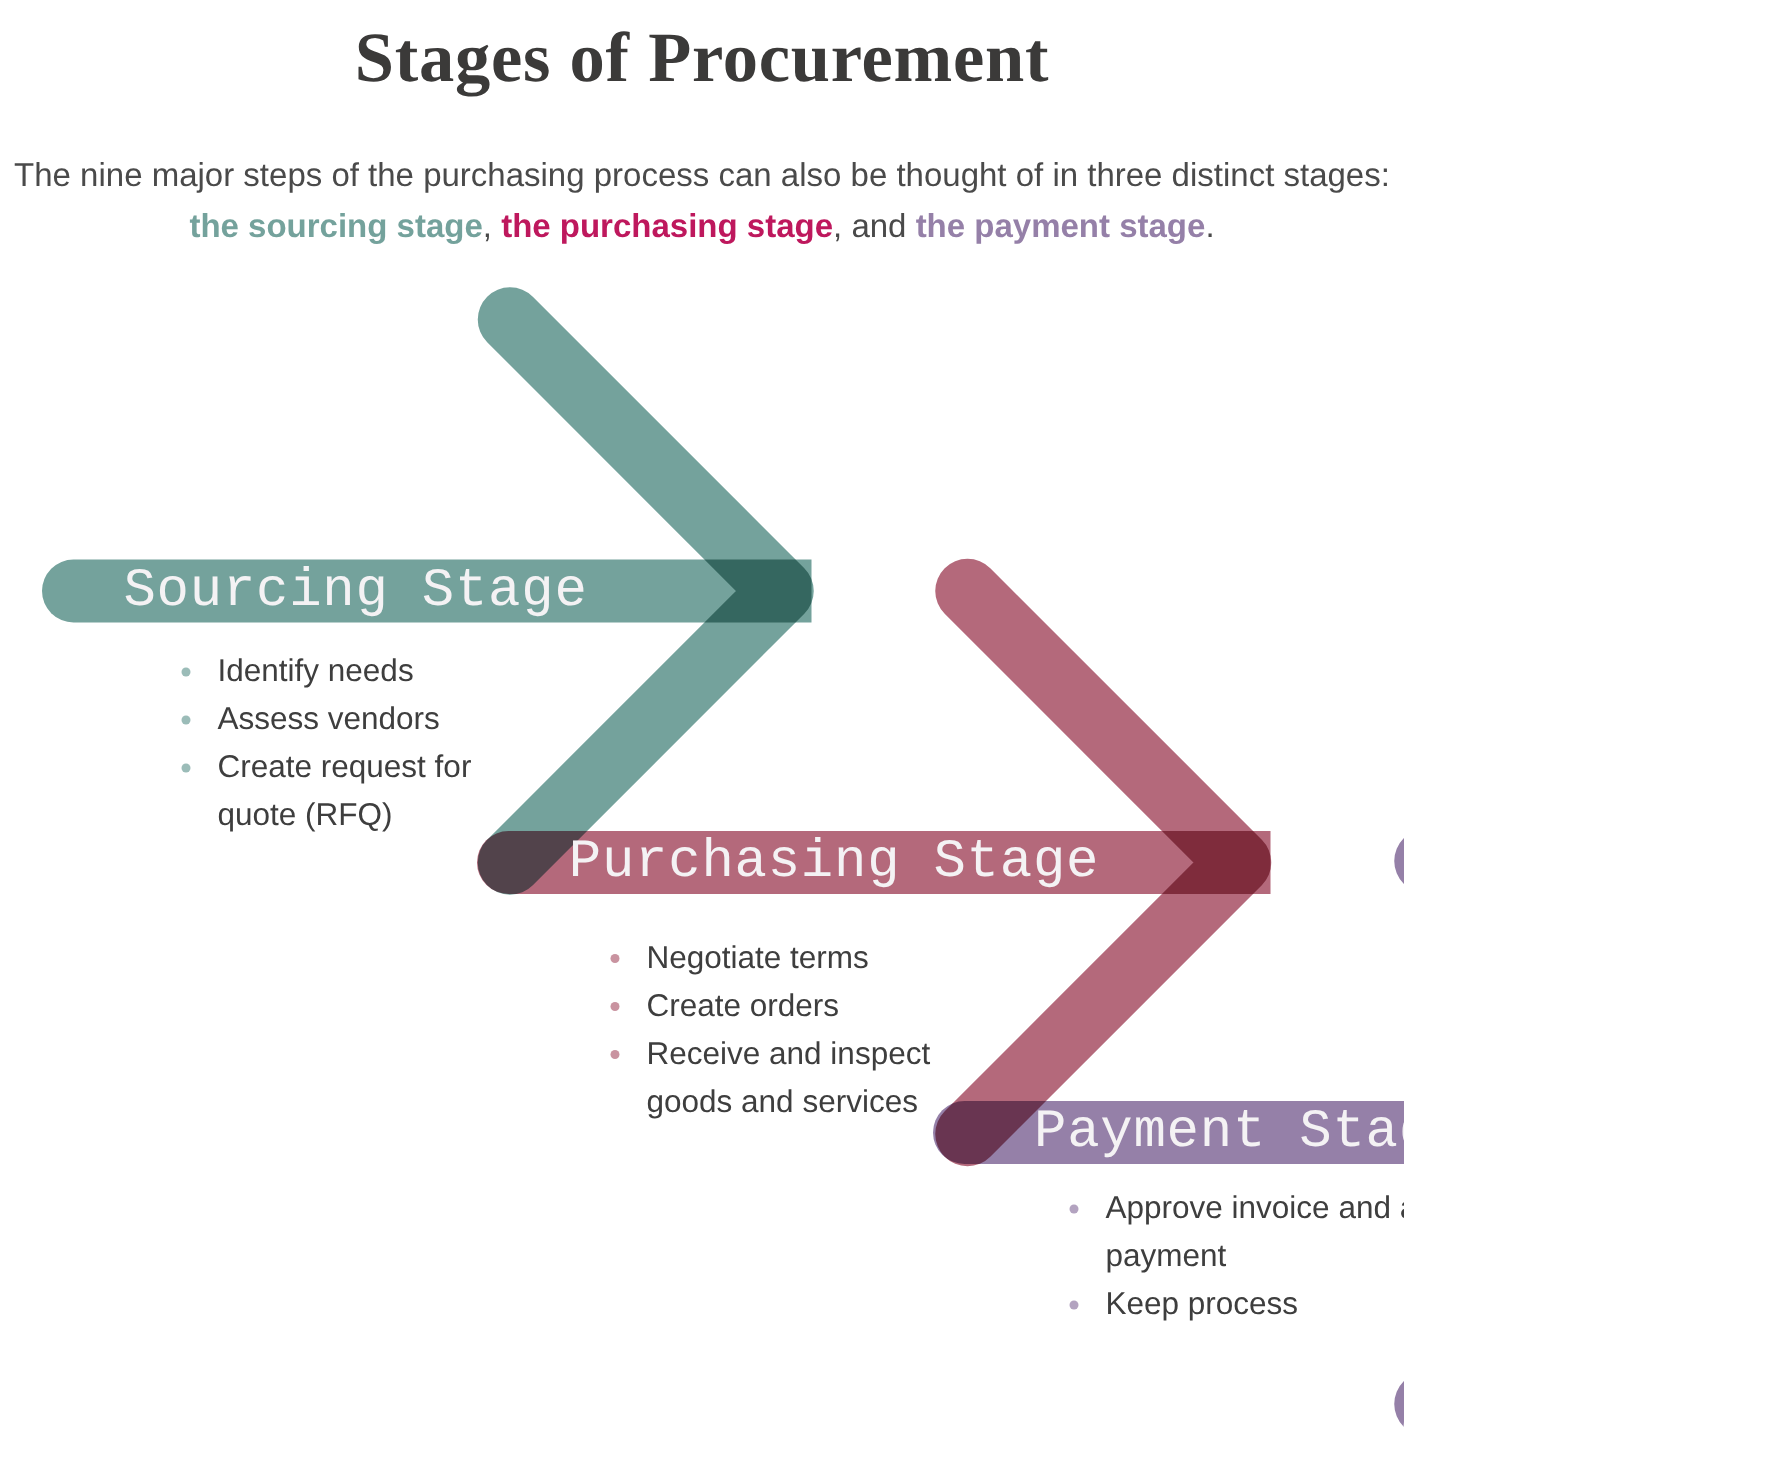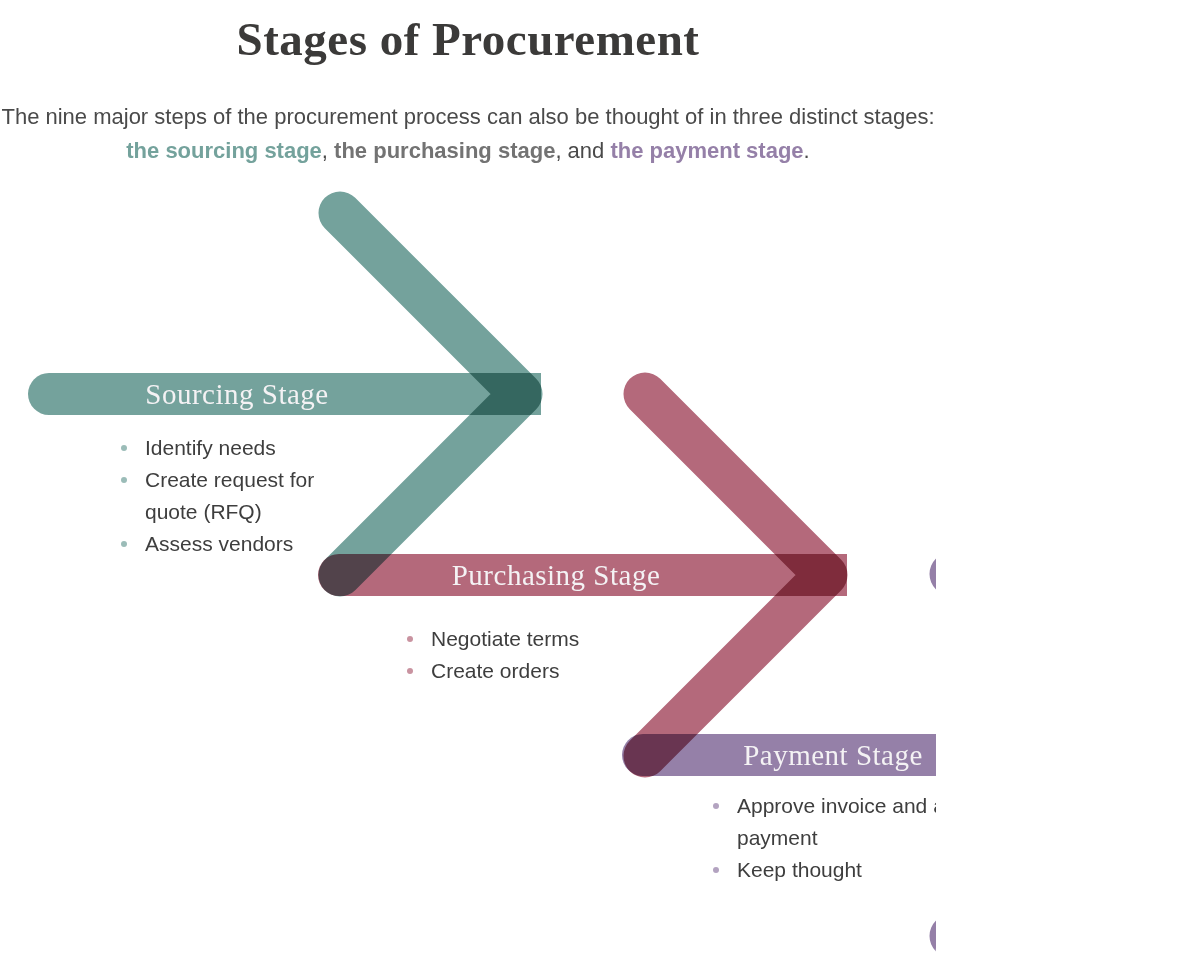--- a/index.html
+++ b/index.html
@@ -15,22 +15,22 @@
   }
   .subtitle{
     position:absolute;top:100px;left:0;width:100%;text-align:center;
     font-size:22px;line-height:34px;color:#4a4a4a;
   }
   .subtitle .em{font-weight:700;}
   .arrows{position:absolute;top:0;left:0;}
   .arrows path{mix-blend-mode:multiply;}
   .stage-label{
     position:absolute;transform:translateX(-50%);
-    font-family:Liberation Serif, serif;
-    font-size:29px;letter-spacing:.5px;color:#f4f2f4;
+    font-family:Liberation Mono, monospace;
+    font-size:36px;letter-spacing:.5px;color:#f4f2f4;
     height:42px;line-height:42px;white-space:nowrap;
   }
   ul.stage-list{
     position:absolute;margin:0;padding:0;list-style:none;
     font-size:21px;line-height:32px;color:#3e3e3e;
   }
   ul.stage-list li{position:relative;padding-left:27px;}
   ul.stage-list li::before{
     content:"";position:absolute;left:3px;top:13px;width:6px;height:6px;
     border-radius:50%;background:var(--dot,#888);opacity:.72;
@@ -43,49 +43,50 @@
   ul.list-payment li:nth-child(2){max-width:222px;}
 </style>
 </head>
 <body>
 
 <div class="canvas">
 
   <div class="title">Stages of Procurement</div>
 
   <div class="subtitle">
-    <span>The nine major steps of the procurement process can also be thought of in three distinct stages:</span><br>
-    <span class="em" style="color: rgb(116, 162, 156); margin-top: 12px;">the sourcing stage</span><span>, </span><span class="em" style="color: #737373;">the purchasing stage</span><span>, and </span><span class="em" style="color: rgb(149, 128, 168);">the payment stage</span><span>.</span>
+    <span>The nine major steps of the purchasing process can also be thought of in three distinct stages:</span><br>
+    <span class="em" style="color: rgb(116, 162, 156); margin-top: 12px;">the sourcing stage</span><span>, </span><span class="em" style="color: #be185d;">the purchasing stage</span><span>, and </span><span class="em" style="color: rgb(149, 128, 168);">the payment stage</span><span>.</span>
   </div>
 
   <svg class="arrows" width="1180" height="975" viewBox="0 0 1180 975">
 
     <path d="M340 213 L521 394 L340 575" fill="none" stroke-width="43" stroke-linecap="round" stroke-linejoin="round" stroke="#74a29c"></path>
     <path d="M49 373 H541 V415 H49 A21 21 0 0 1 49 373 Z" fill="#74a29c"></path>
 
     <path d="M645 394 L826 575 L645 756" fill="none" stroke-width="43" stroke-linecap="round" stroke-linejoin="round" stroke="#b4697b"></path>
     <path d="M339 554 H847 V596 H339 A21 21 0 0 1 339 554 Z" fill="#b4697b"></path>
 
     <path d="M951 574 L1132 755 L951 936" fill="none" stroke-width="43" stroke-linecap="round" stroke-linejoin="round" stroke="#9580a8"></path>
     <path d="M643 734 H1153 V776 H643 A21 21 0 0 1 643 734 Z" fill="#9580a8"></path>
   </svg>
 
   <div class="stage-label" style="left:237px;top:373px;">Sourcing Stage</div>
   <div class="stage-label" style="left:556px;top:554px;">Purchasing Stage</div>
   <div class="stage-label" style="left:833px;top:734px;">Payment Stage</div>
 
   <ul class="stage-list list-sourcing" style="--dot: #74a29c;">
     <li>Identify needs</li>
+    <li>Assess vendors</li>
     <li>Create request for quote (RFQ)</li>
-    <li>Assess vendors</li>
   </ul>
 
   <ul class="stage-list list-purchasing" style="--dot: #b4697b;">
     <li>Negotiate terms</li>
     <li>Create orders</li>
+    <li>Receive and inspect goods and services</li>
   </ul>
 
   <ul class="stage-list list-payment" style="--dot: #9580a8;">
     <li>Approve invoice and arrange payment</li>
-    <li>Keep thought</li>
+    <li>Keep process</li>
   </ul>
 
 </div>
 
 </body></html>

